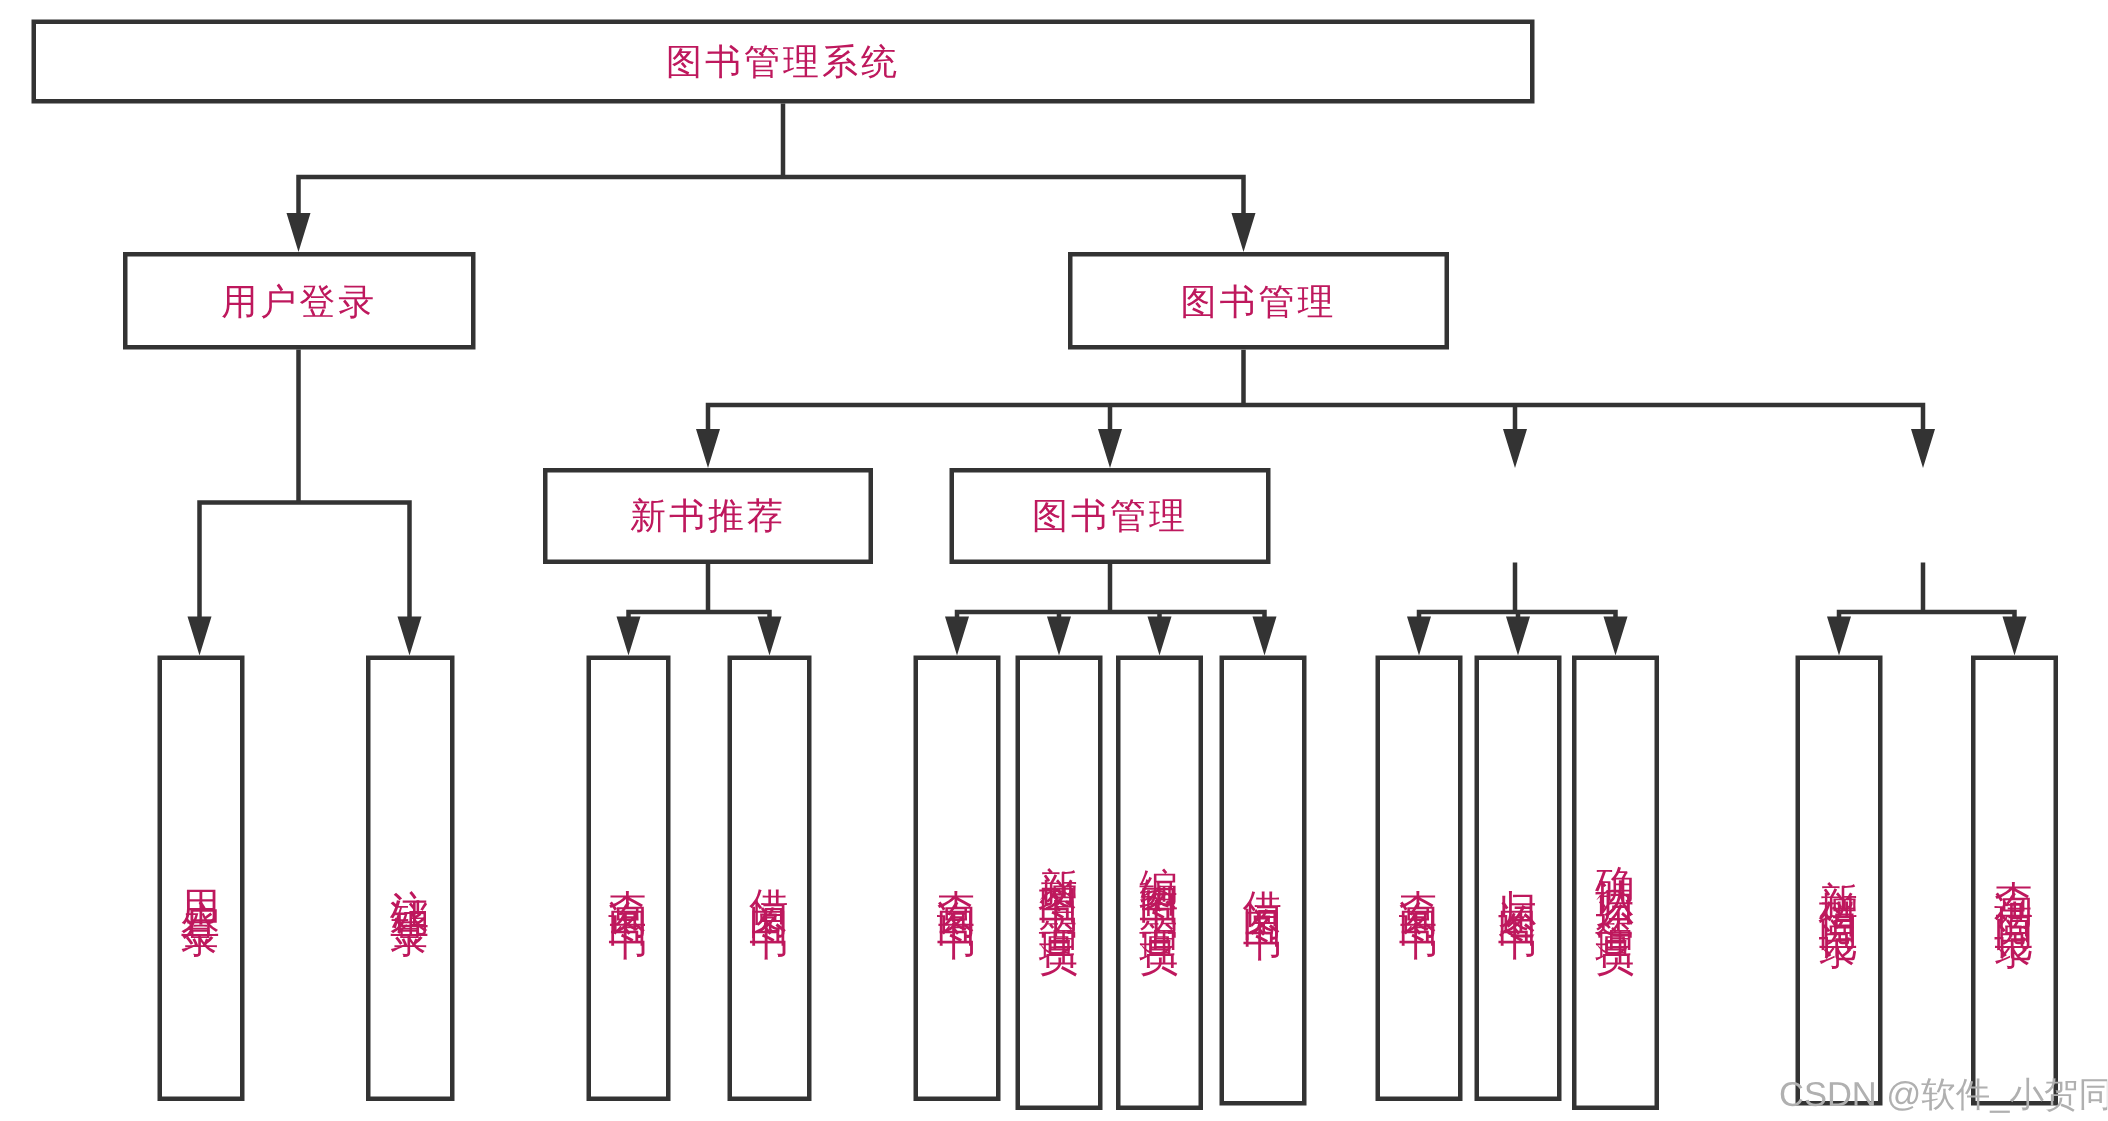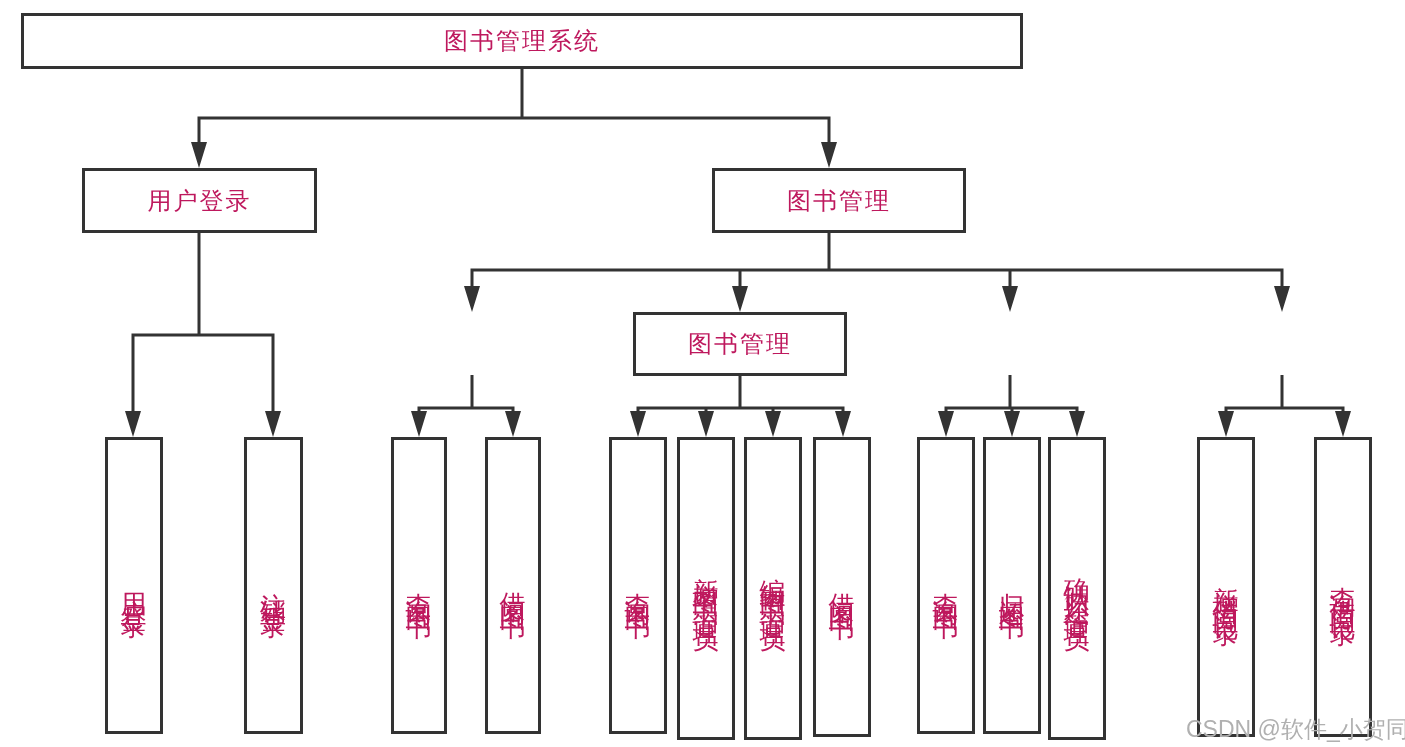--- a/index.html
+++ b/index.html
@@ -131,20 +131,21 @@
       M1069 411 H1085 L1077 437 Z
       M1218 411 H1234 L1226 437 Z
       M1335 411 H1351 L1343 437 Z"></path>
   </svg>
 
   <div class="node h root">图书管理系统</div>
 
   <div class="node h l2-user">用户登录</div>
   <div class="node h l2-mgmt">图书管理</div>
 
+  <div class="node h l3-nb">新书推荐</div>
   <div class="node h l3-bw">图书管理</div>
 
   <div class="node v lf-user1">用户登录</div>
   <div class="node v lf-user2">注销登录</div>
 
   <div class="node v lf-nb1">查询图书</div>
   <div class="node v lf-nb2">借阅图书</div>
 
   <div class="node v lf-bw1">查询图书</div>
   <div class="node v lf-bw2">新增图书（管理员）</div>

